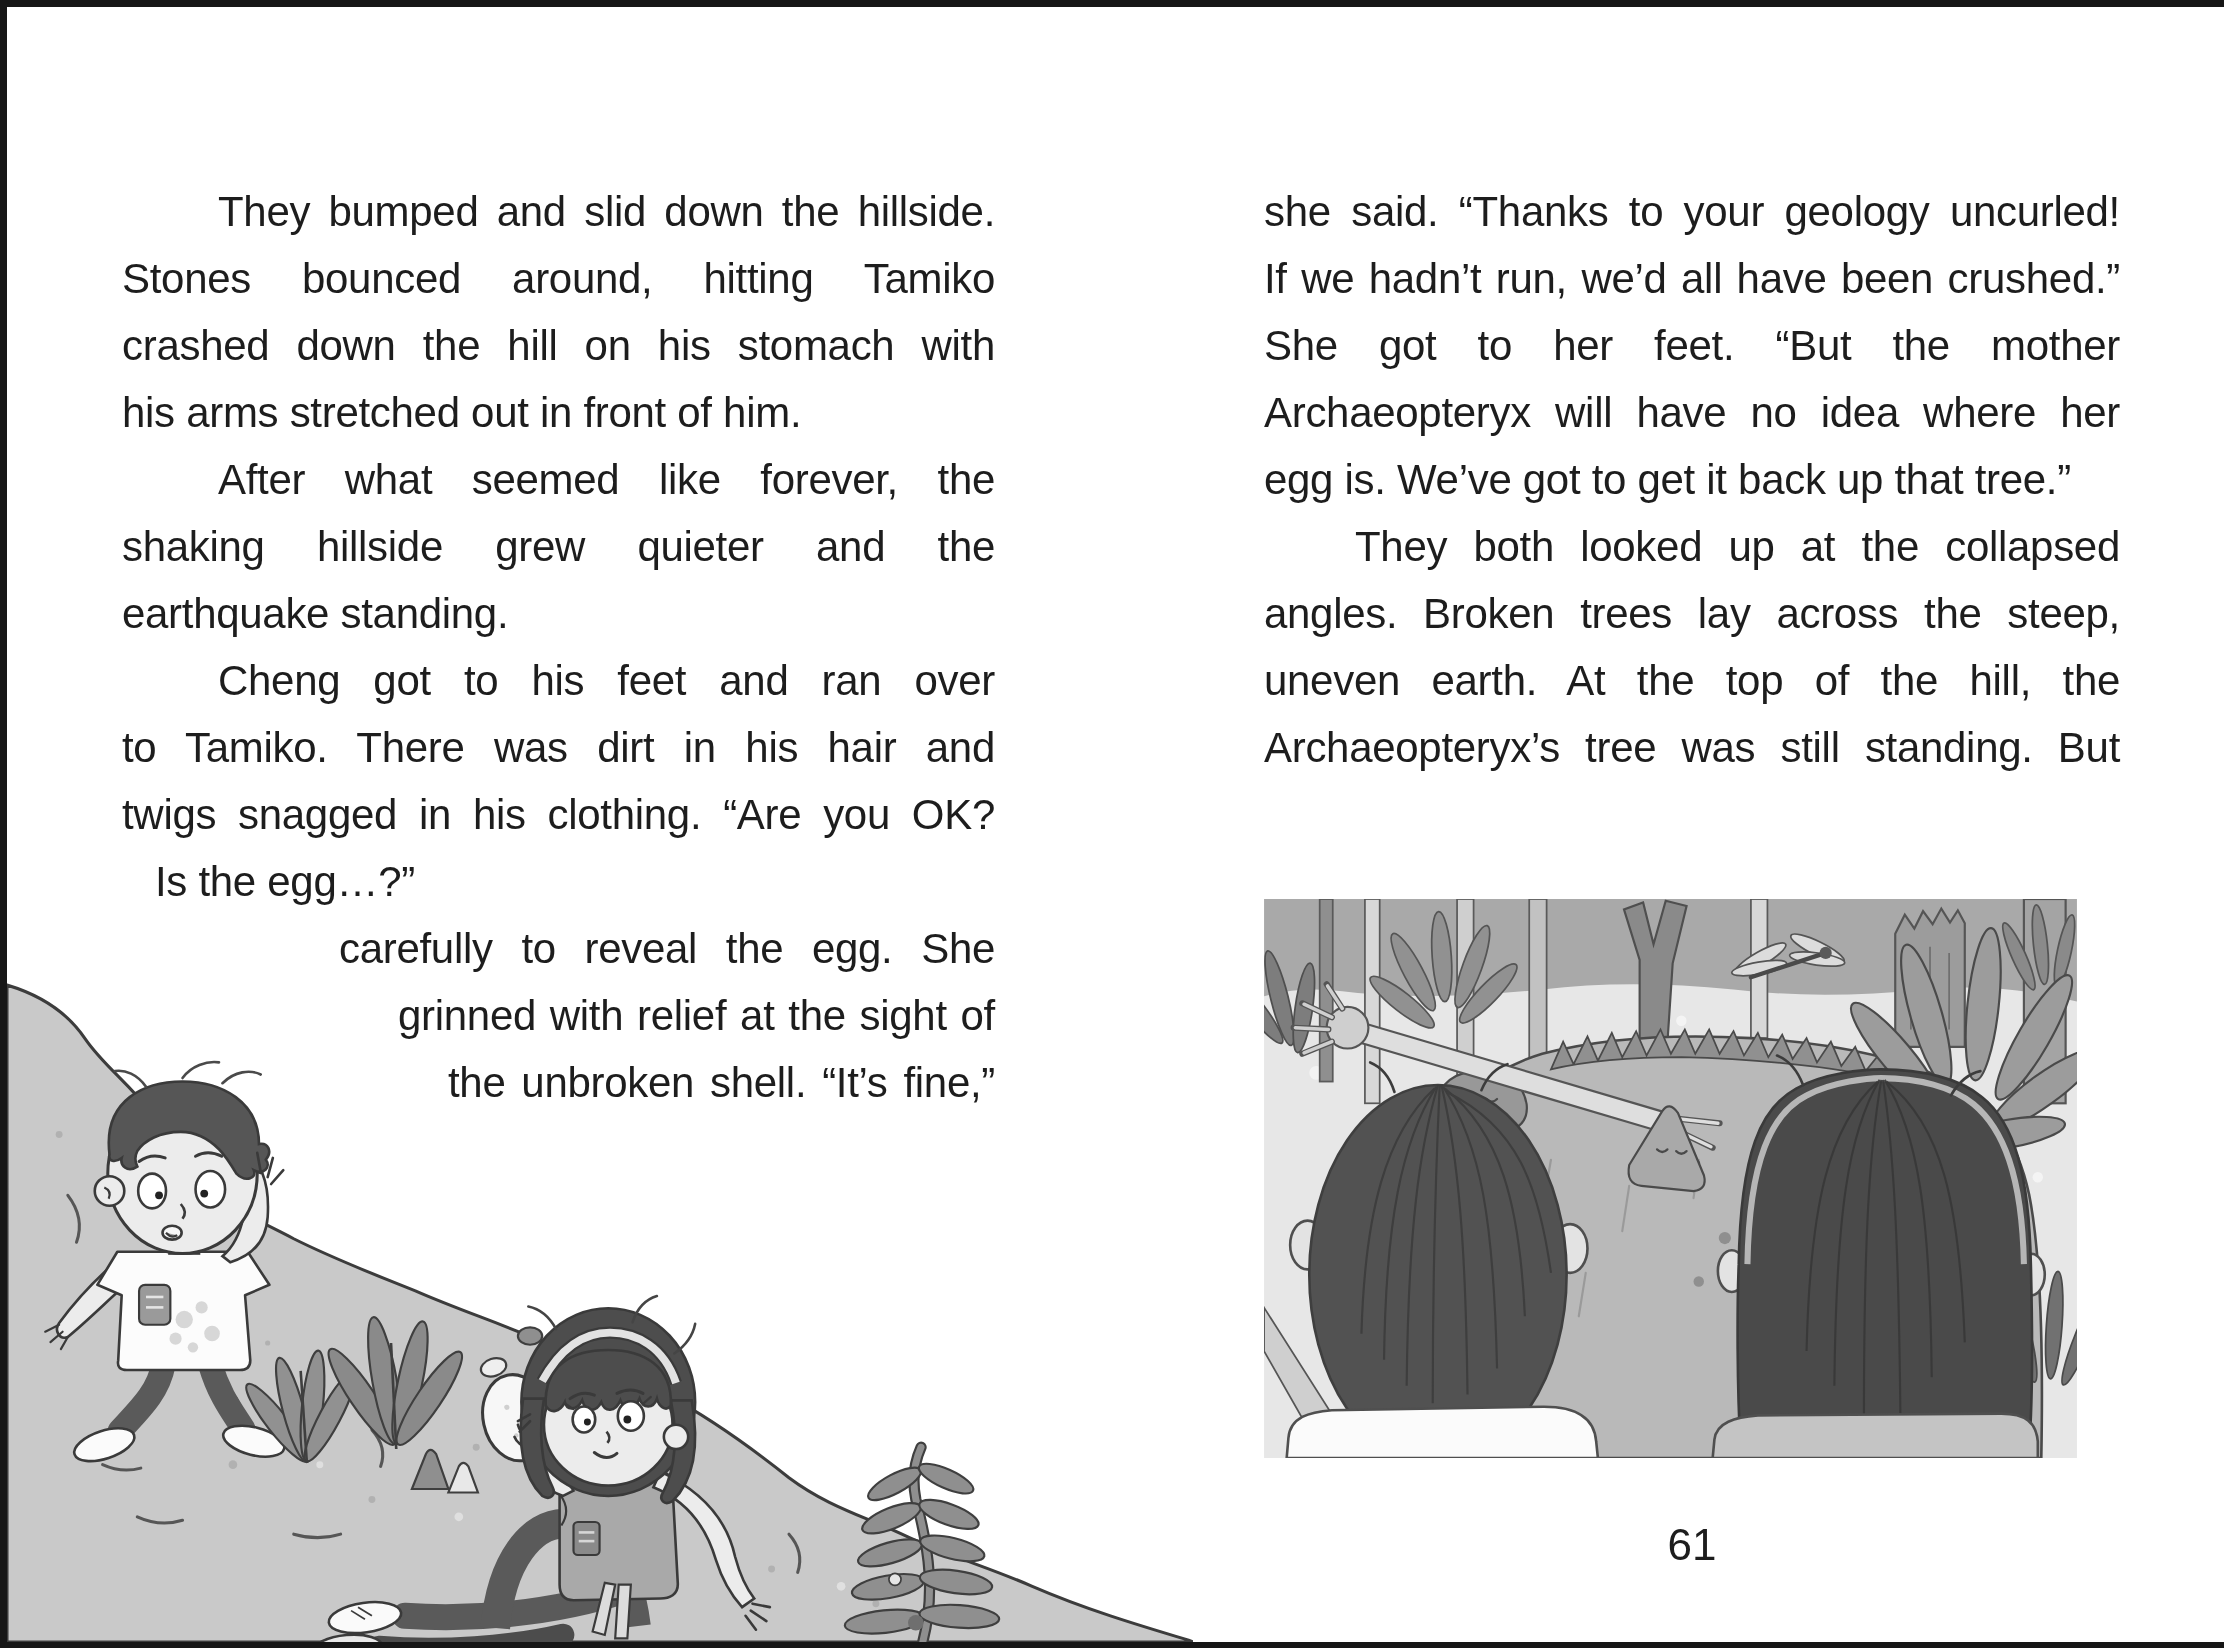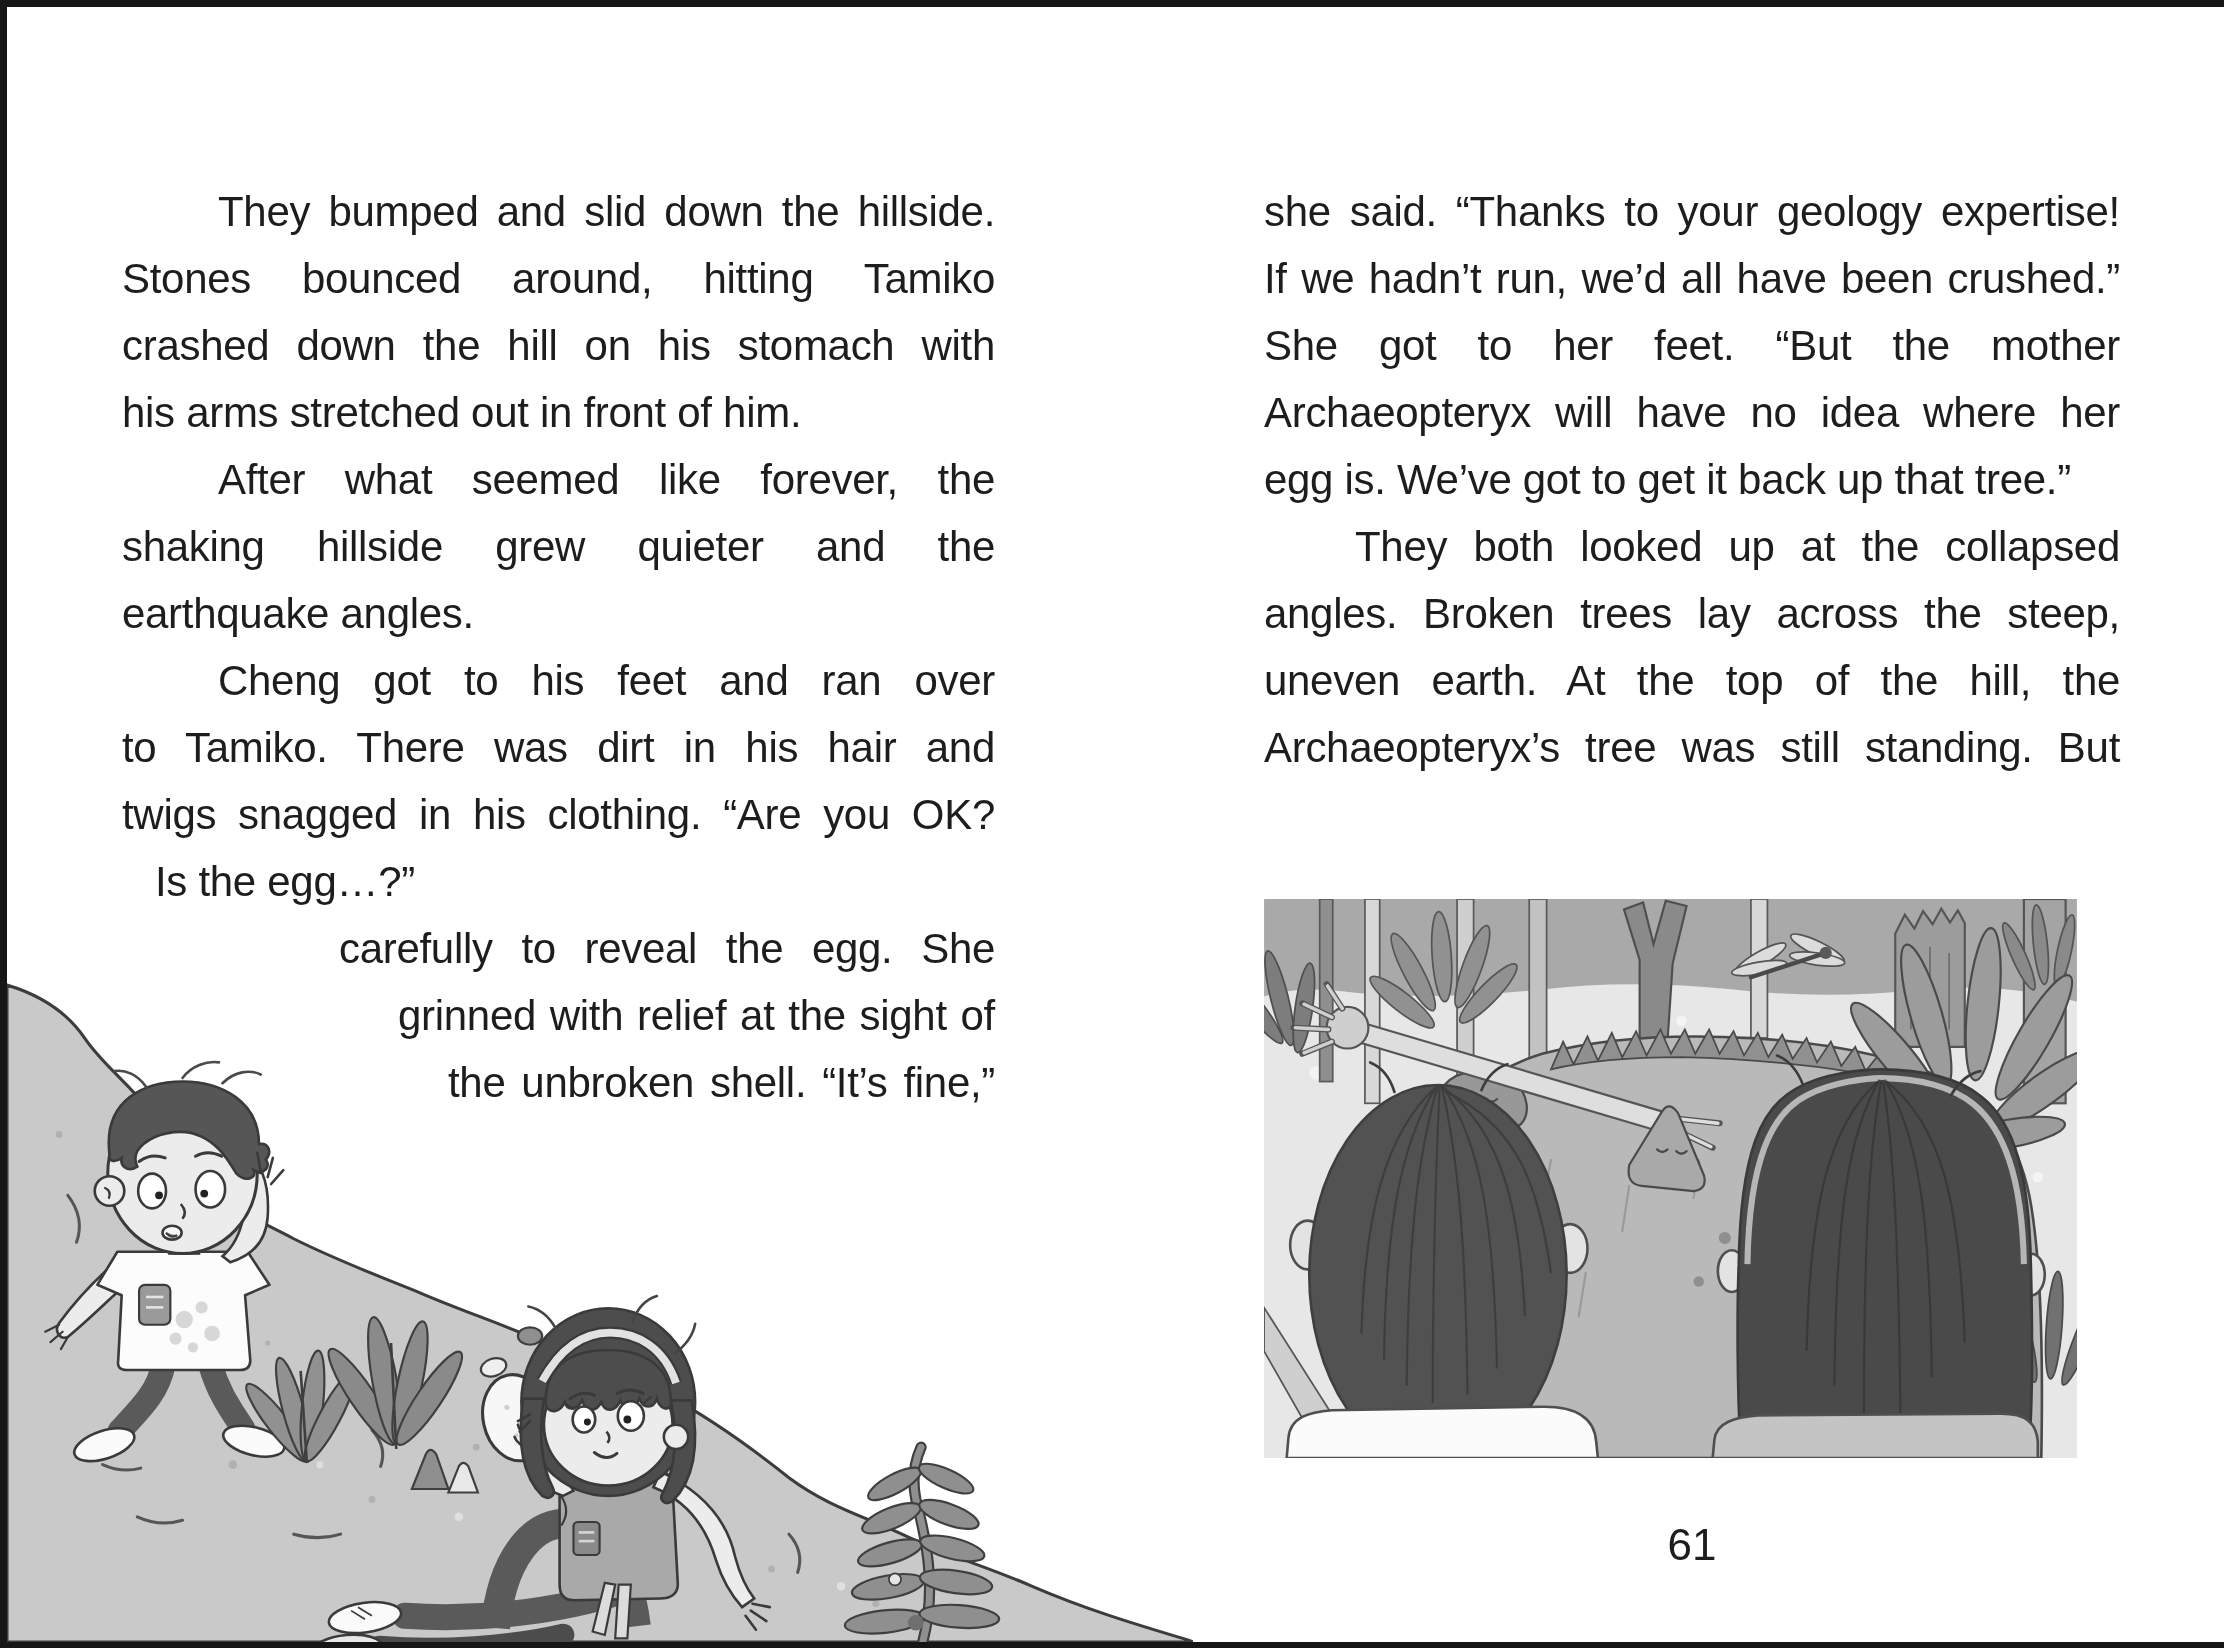--- a/index.html
+++ b/index.html
@@ -27,32 +27,32 @@
 
 <div class="spread">
 
   <div class="textcol left">
     <div class="ln li0">They bumped and slid down the hillside.</div>
     <div class="ln">Stones bounced around, hitting Tamiko</div>
     <div class="ln">crashed down the hill on his stomach with</div>
     <div class="ln last">his arms stretched out in front of him.</div>
     <div class="ln li5">After what seemed like forever, the</div>
     <div class="ln">shaking hillside grew quieter and the</div>
-    <div class="ln last">earthquake angles.</div>
+    <div class="ln last">earthquake standing.</div>
     <div class="ln li8">Cheng got to his feet and ran over</div>
     <div class="ln">to Tamiko. There was dirt in his hair and</div>
     <div class="ln">twigs snagged in his clothing. “Are you OK?</div>
     <div class="ln last li11">Is the egg…?”</div>
     <div class="ln li13">carefully to reveal the egg. She</div>
     <div class="ln li14">grinned with relief at the sight of</div>
     <div class="ln li15">the unbroken shell. “It’s fine,”</div>
   </div>
 
   <div class="textcol right">
-    <div class="ln">she said. “Thanks to your geology expertise!</div>
+    <div class="ln">she said. “Thanks to your geology uncurled!</div>
     <div class="ln">If we hadn’t run, we’d all have been crushed.”</div>
     <div class="ln">She got to her feet. “But the mother</div>
     <div class="ln">Archaeopteryx will have no idea where her</div>
     <div class="ln last">egg is. We’ve got to get it back up that tree.”</div>
     <div class="ln ri5">They both looked up at the collapsed</div>
     <div class="ln">angles. Broken trees lay across the steep,</div>
     <div class="ln">uneven earth. At the top of the hill, the</div>
     <div class="ln">Archaeopteryx’s tree was still standing. But</div>
   </div>
 

